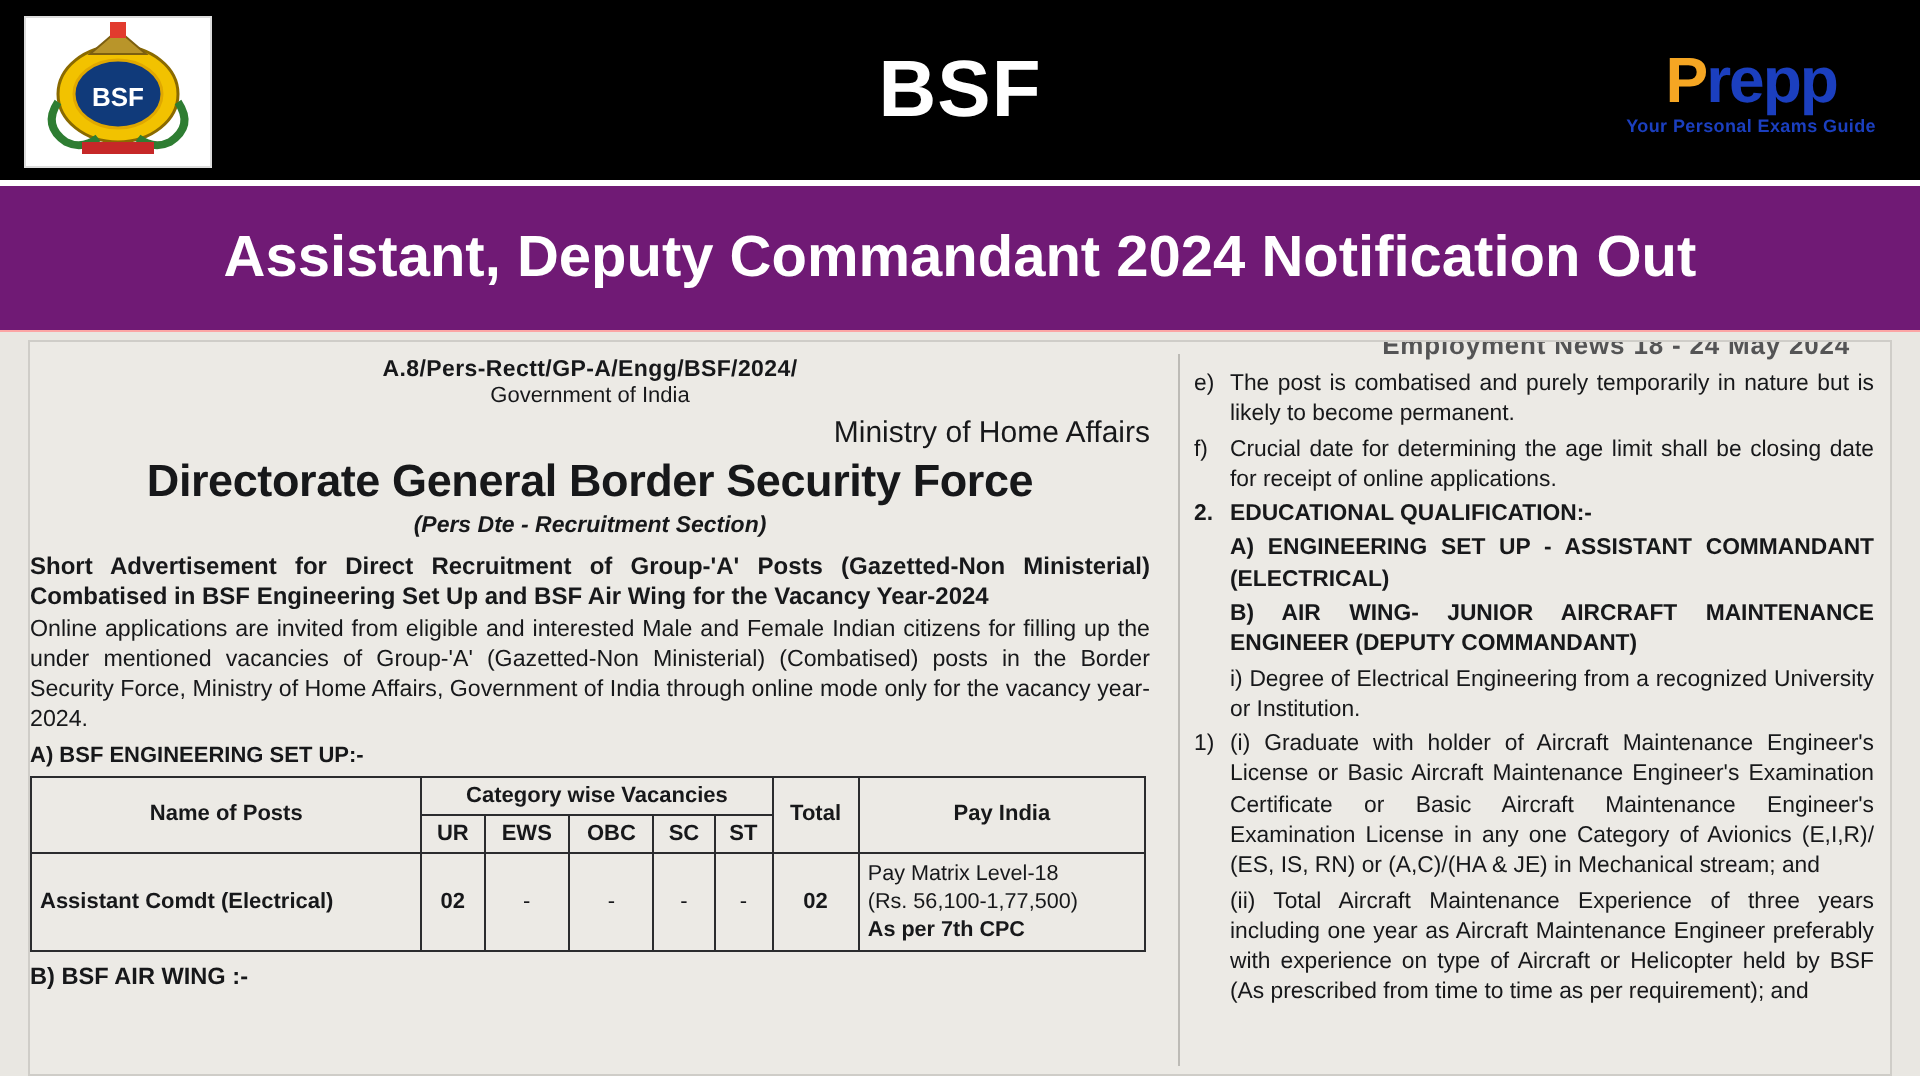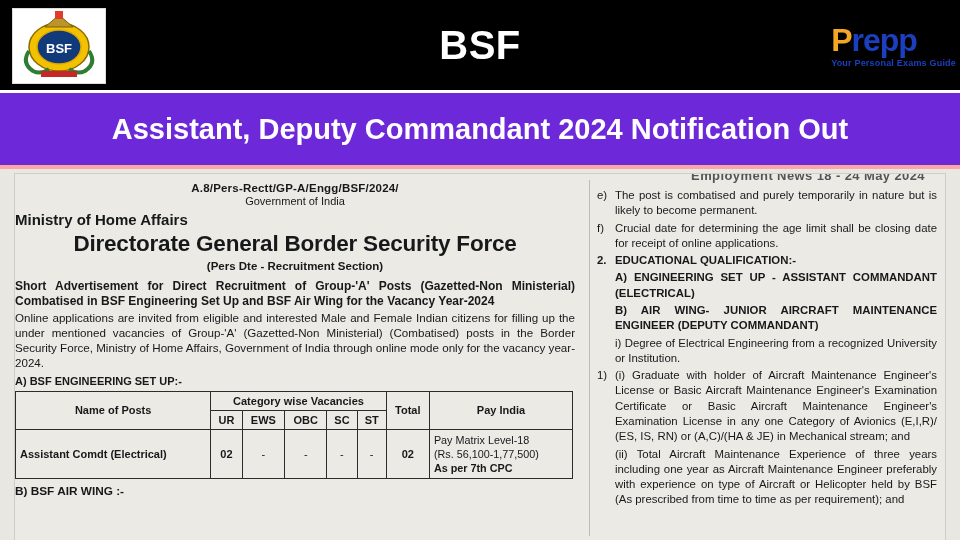--- a/index.html
+++ b/index.html
@@ -43,48 +43,49 @@
     height: 74px;
     background: #ffffff;
     border: 1px solid #dddddd;
     display: flex;
     align-items: center;
     justify-content: center;
     overflow: hidden;
   }
   .prepp-logo {
     position: absolute;
-    right: 4px;
+    right: 22px;
     top: 24px;
+    text-align: center;
     line-height: 1;
   }
   .prepp-word {
     font-size: 32px;
     font-weight: bold;
     color: #1b3fbf;
     letter-spacing: -1px;
   }
   .prepp-word .dotp { color: #f5a623; }
   .prepp-tag {
     font-size: 9px;
     color: #1b3fbf;
     font-weight: bold;
     margin-top: 3px;
     letter-spacing: 0.2px;
   }
 
   
   .banner {
     height: 72px;
-    background: #6d28d9;
+    background: #701a75;
     display: flex;
     align-items: center;
     justify-content: center;
     border-top: 3px solid #ffffff;
-    border-bottom: 4px solid #fca5a5;
+    border-bottom: 1px solid #fca5a5;
   }
   .banner-text {
     color: #ffffff;
     font-size: 29px;
     font-weight: bold;
   }
 
   
   .clip {
     position: relative;
@@ -141,37 +142,38 @@
     font-size: 11.5px;
     font-weight: bold;
     letter-spacing: 0.2px;
   }
   .ln-gov {
     text-align: center;
     font-size: 11px;
     margin-top: 1px;
   }
   .ln-min {
-    text-align: left;
+    text-align: right;
     font-size: 15px;
-    font-weight: bold;
+    font-weight: normal;
     margin-top: 4px;
   }
   .ln-dg {
     text-align: center;
     font-size: 22.5px;
     font-weight: bold;
     margin-top: 3px;
     letter-spacing: -0.2px;
   }
   .ln-pers {
     text-align: center;
     font-size: 11.5px;
     font-weight: bold;
     margin-top: 3px;
+    font-style: italic;
   }
   .ln-short {
     font-size: 12px;
     font-weight: bold;
     text-align: justify;
     margin-top: 7px;
     line-height: 1.28;
   }
   .ln-body {
     font-size: 11.6px;

